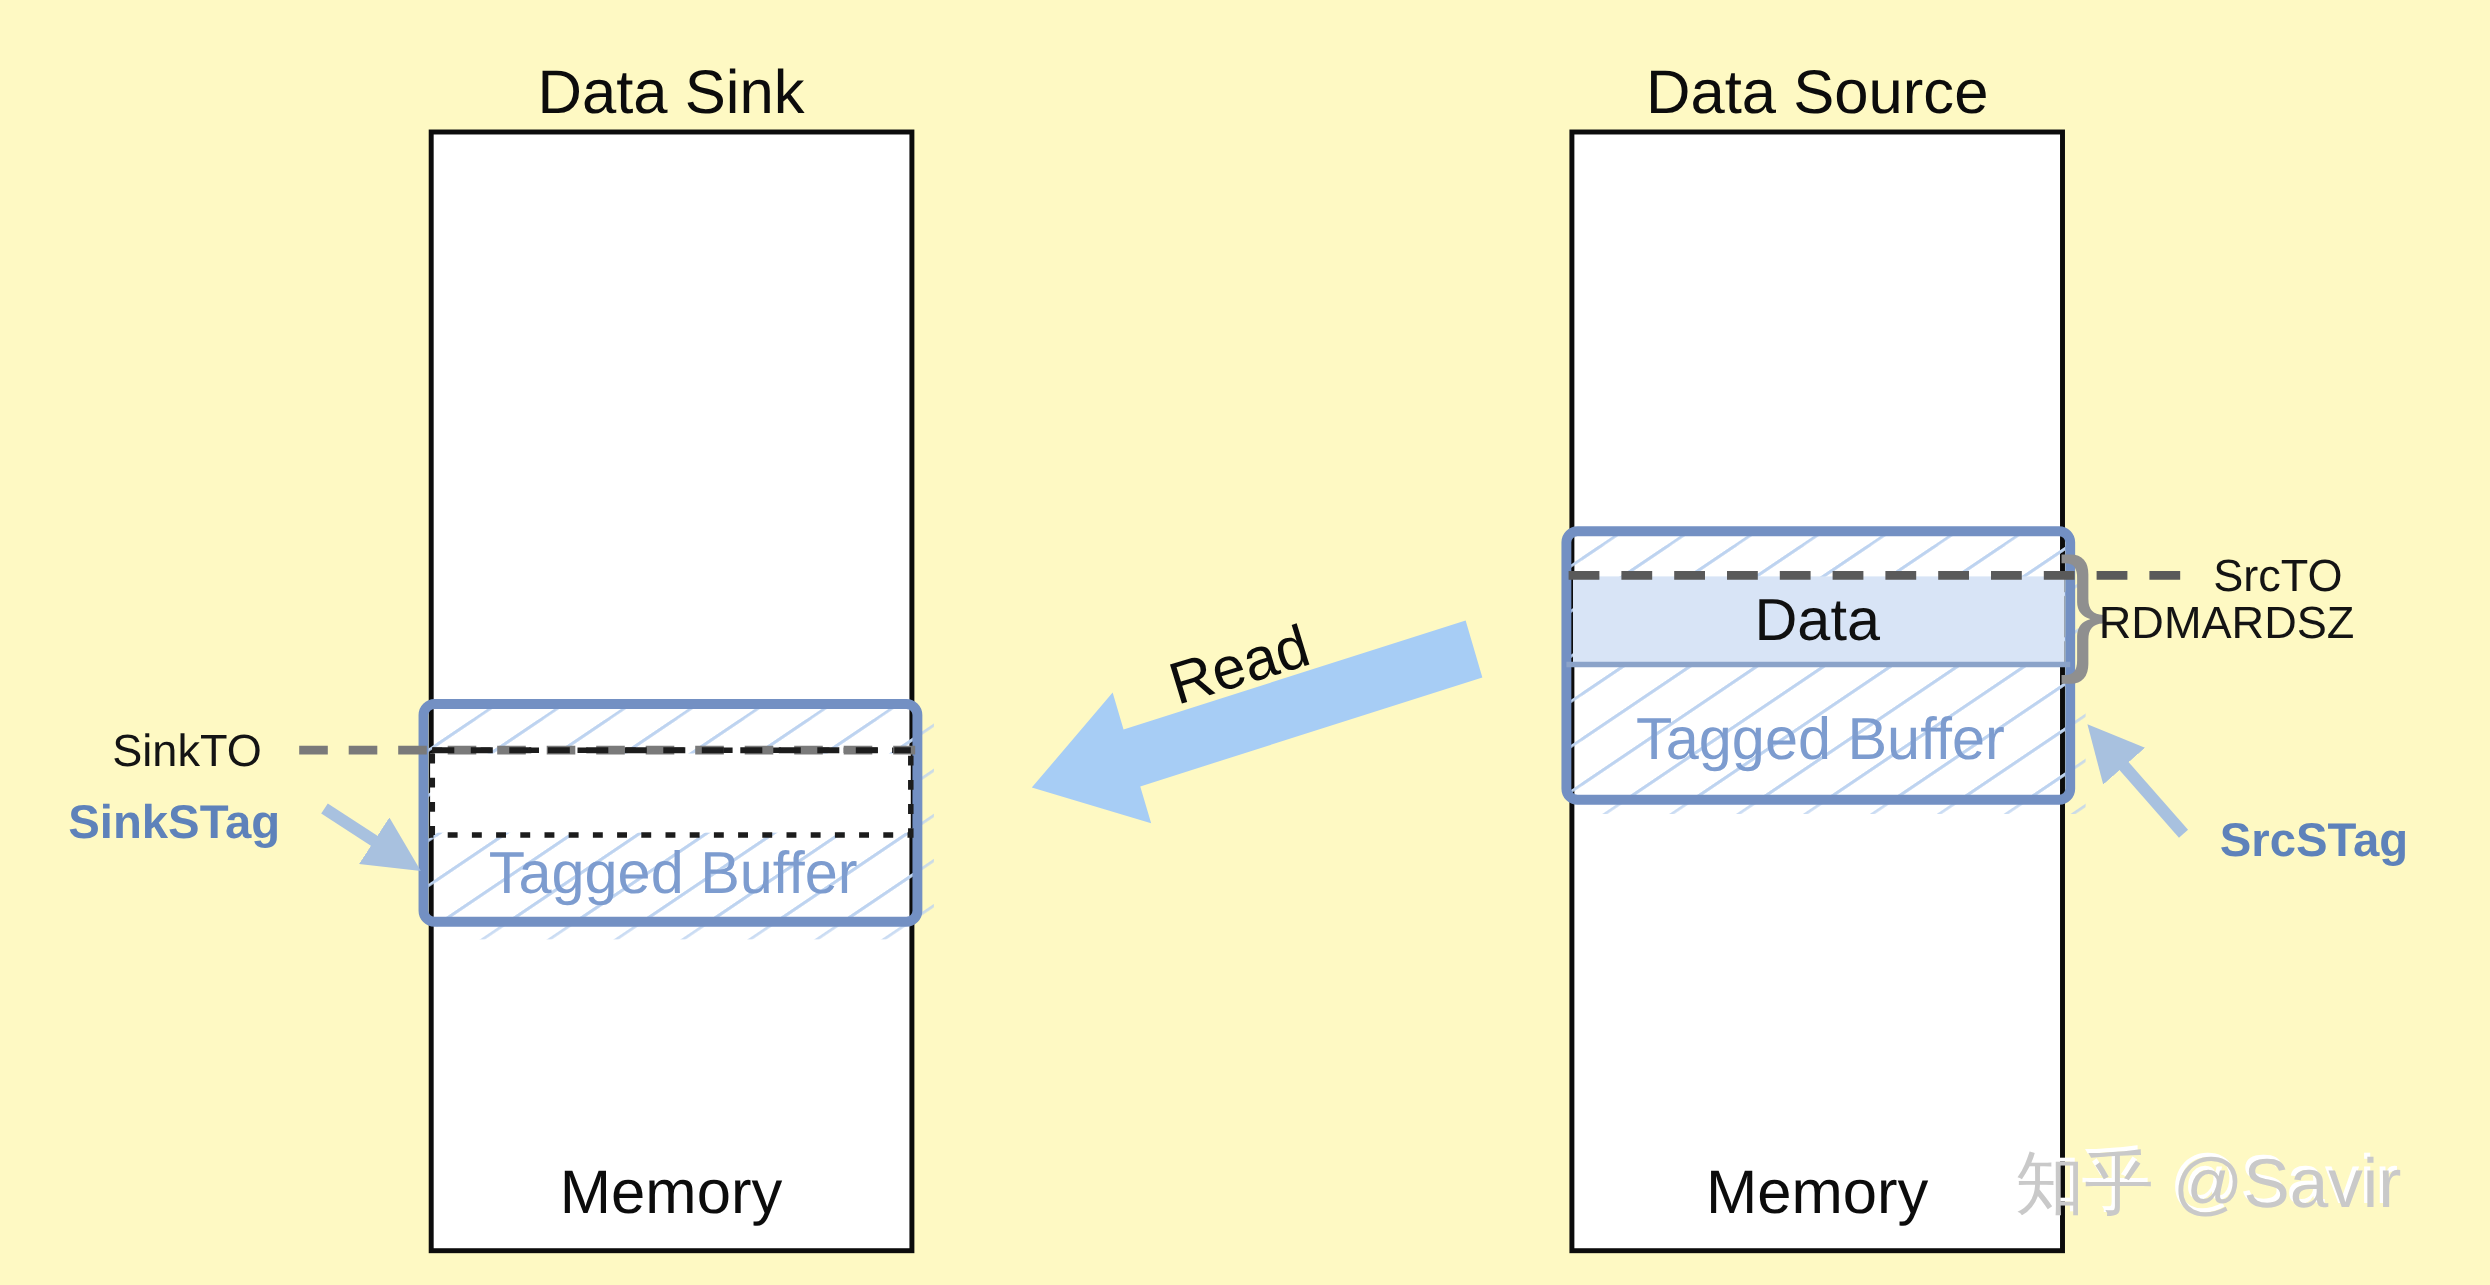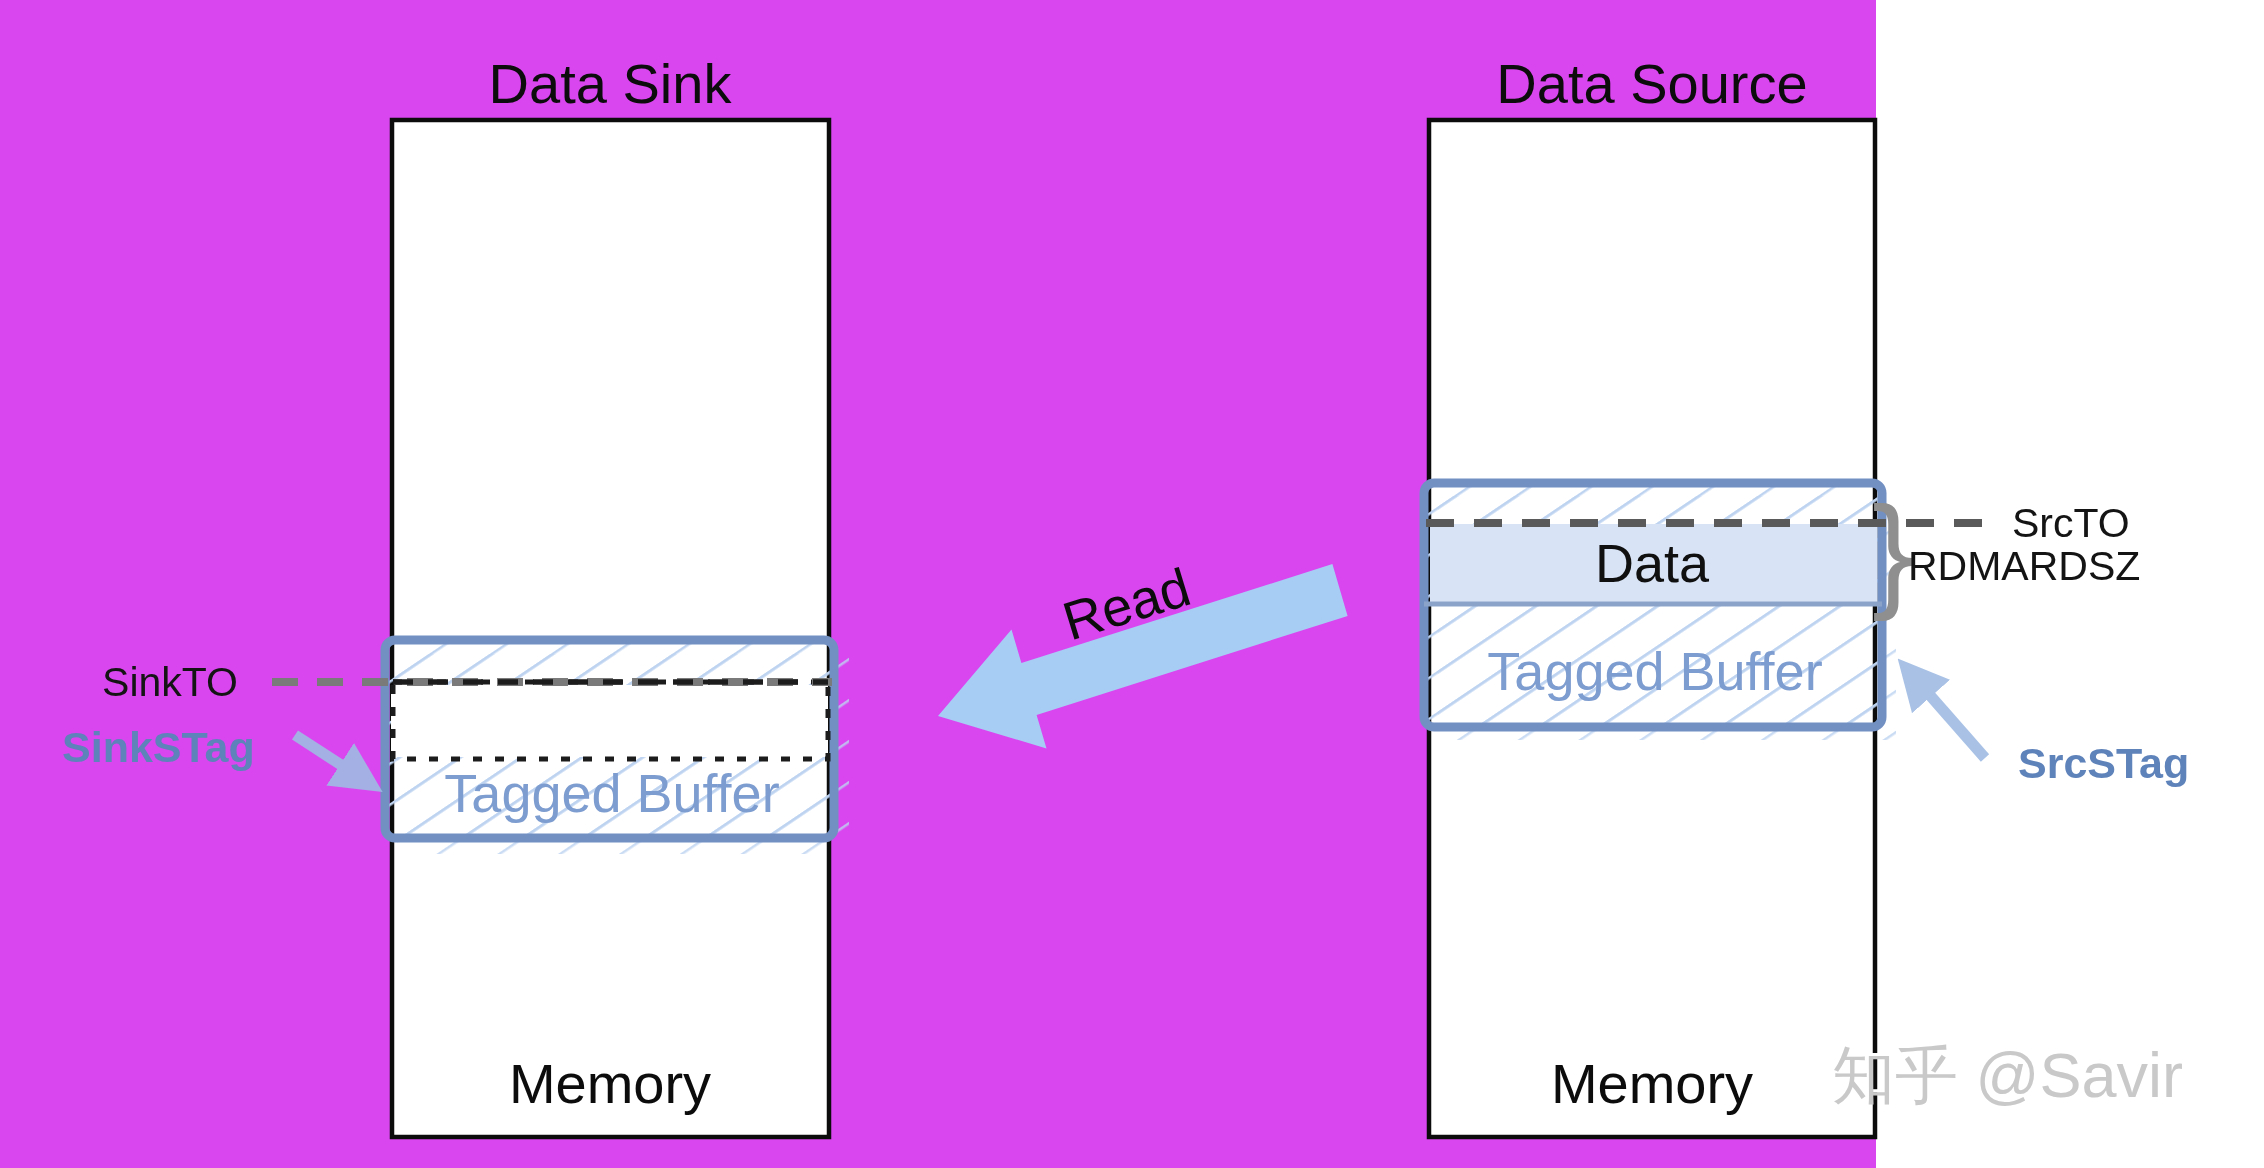--- a/index.html
+++ b/index.html
@@ -2,23 +2,23 @@
 <html><head>
 <meta charset="utf-8">
 <style>
   html, body {
     margin: 0;
     padding: 0;
     background: #ffffff;
   }
   .stage {
     position: relative;
-    width: 1876px;
+    width: 2264px;
     height: 1168px;
-    background: #d946ef;
+    background: #fef9c3;
     font-family: "Liberation Sans", "DejaVu Sans", sans-serif;
   }
   svg { display: block; }
   text { font-family: "Liberation Sans", "DejaVu Sans", sans-serif; }
   .title-text   { font-size: 56px; fill: #0c0c0c; }
   .memory-text  { font-size: 56px; fill: #0c0c0c; }
   .small-black  { font-size: 41px; fill: #141414; }
   .stag-text    { font-size: 43px; font-weight: 700; fill: #5e82ba; }
   .buffer-text  { font-size: 54px; fill: #7d9ccf; font-weight: 500; }
   .data-text    { font-size: 54px; fill: #101010; }

